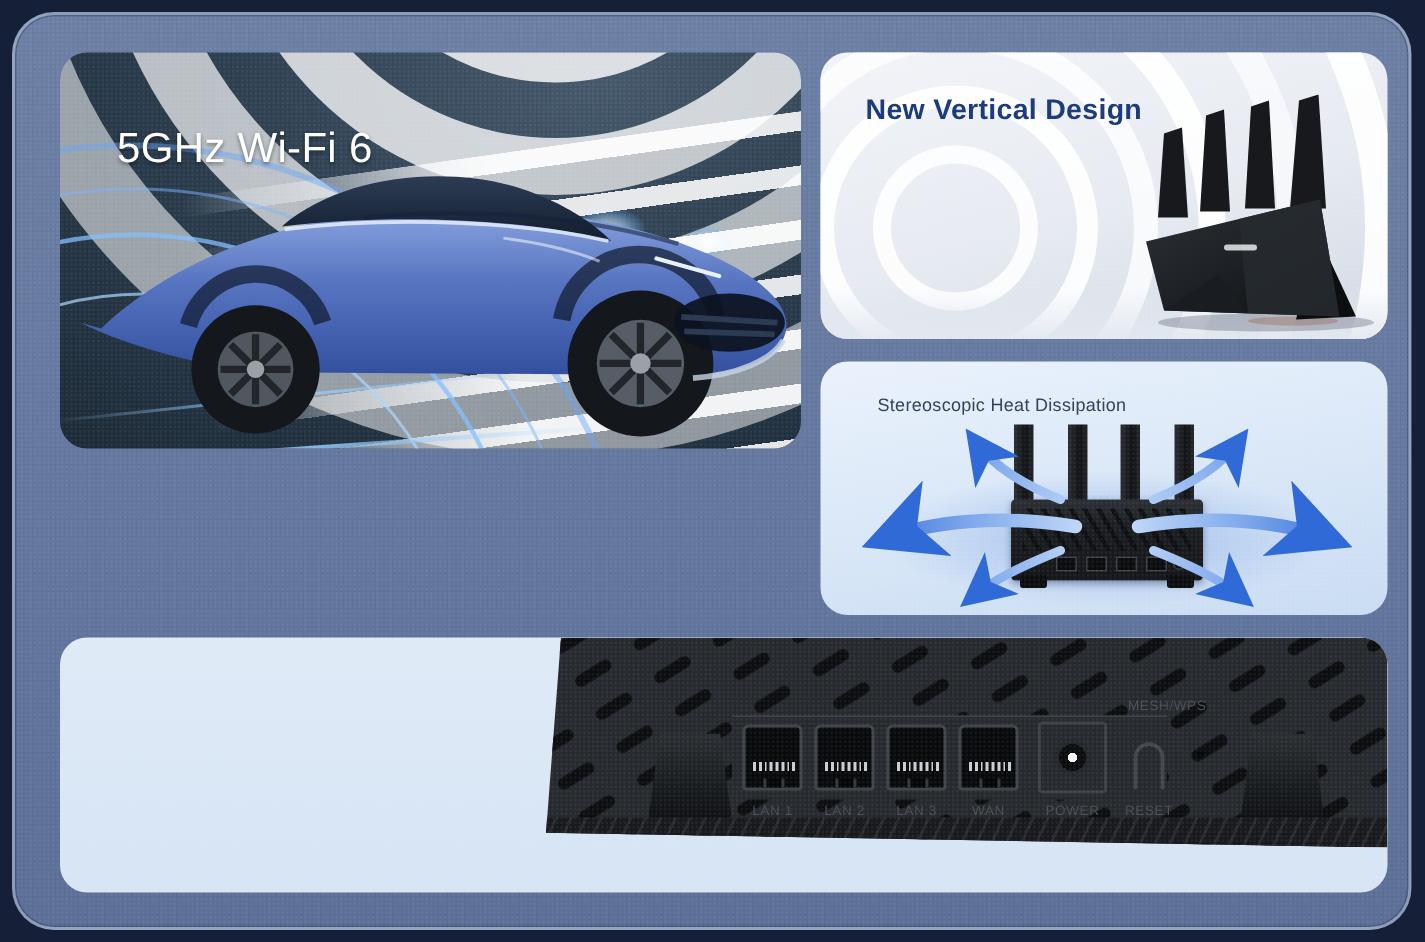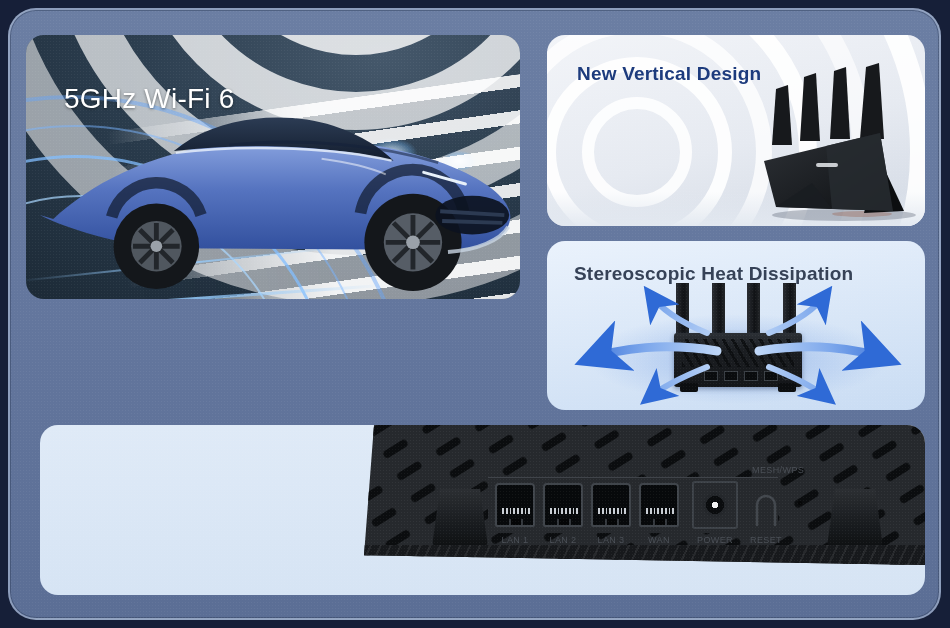--- a/index.html
+++ b/index.html
@@ -9,21 +9,21 @@
     background:linear-gradient(180deg,#6b7ea3 0%,#64779e 45%,#5b6e95 100%);
     border:2px solid rgba(180,194,218,.55);
     box-shadow:inset 0 0 0 1px rgba(30,42,70,.35);}
   .panel::after{content:"";position:absolute;inset:0;border-radius:26px;
     background-image:radial-gradient(rgba(255,255,255,.05) 1px,transparent 1px);
     background-size:3px 3px;pointer-events:none;}
   .card{position:absolute;border-radius:18px;overflow:hidden;}
   .card-title{position:absolute;z-index:30;letter-spacing:.2px;}
 
   
-  .hero{left:16px;top:25px;width:494px;height:264px;
+  .hero{left:30px;top:25px;width:494px;height:264px;
     background:radial-gradient(130% 150% at 72% 8%, #45586b 0%, #2b3d4e 40%, #16222d 100%);}
   .hero-title{left:38px;top:48px;font-size:28px;color:#fff;font-weight:400;
     text-shadow:0 1px 3px rgba(0,0,0,.45);}
   .ring{position:absolute;border-radius:50%;border-style:solid;border-color:rgba(255,255,255,.9);}
   .r2{width:300px;height:300px;left:180px;top:-280px;border-width:30px;opacity:.9;}
   .r3{width:450px;height:450px;left:105px;top:-355px;border-width:38px;opacity:.85;}
   .r4{width:620px;height:620px;left:20px;top:-440px;border-width:44px;opacity:.75;}
   .r5{width:800px;height:800px;left:-70px;top:-530px;border-width:50px;opacity:.6;}
   .bluering{position:absolute;border-radius:50%;border-style:solid;}
   .b1{width:520px;height:520px;left:-210px;top:120px;border-width:3px;border-color:rgba(130,190,255,.75);}
@@ -55,21 +55,21 @@
   .v5{width:470px;height:470px;left:-145px;top:-118px;border-width:20px;opacity:.7;}
   .v6{width:590px;height:590px;left:-205px;top:-178px;border-width:22px;border-color:rgba(198,206,220,.75);}
   .vfloor{position:absolute;left:0;bottom:0;width:100%;height:34px;
     background:linear-gradient(to top,rgba(226,232,240,.95),rgba(226,232,240,0));}
   .vertical-title{left:30px;top:28px;font-size:19px;color:#1d3b7d;font-weight:700;}
   .vrouter{position:absolute;left:205px;top:28px;z-index:5;}
 
   
   .heat{left:537px;top:231px;width:378px;height:169px;
     background:linear-gradient(170deg,#eaf2fc 0%,#d8e6f7 55%,#c9dcf3 100%);}
-  .heat-title{left:27px;top:22px;font-size:19px;color:#364257;font-weight:700;}
+  .heat-title{left:38px;top:22px;font-size:12px;color:#364257;font-weight:400;}
   .glow{position:absolute;left:41px;top:73px;width:300px;height:90px;
     background:radial-gradient(closest-side,rgba(125,165,230,.6),rgba(125,165,230,0));}
   .antenna{position:absolute;width:13px;top:42px;height:52px;
     background:linear-gradient(90deg,#2a2d32,#101215 60%,#232629);}
   .hbody{position:absolute;left:127px;top:92px;width:128px;height:54px;border-radius:3px;
     background:linear-gradient(180deg,#2c3036 0%,#1b1e22 30%,#141619 100%);
     box-shadow:0 2px 5px rgba(40,60,100,.45);}
   .hvents{position:absolute;left:8px;top:6px;width:112px;height:28px;
     background:repeating-linear-gradient(60deg,#0b0d0f 0 3px,transparent 3px 8px);opacity:.85;}
   .hport{position:absolute;top:38px;width:14px;height:10px;background:#0a0c0e;border:1px solid #3a3f45;}

